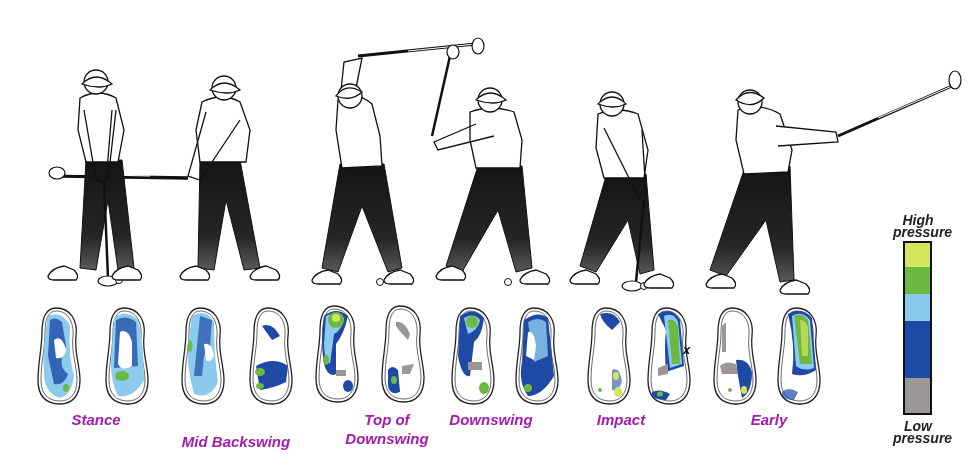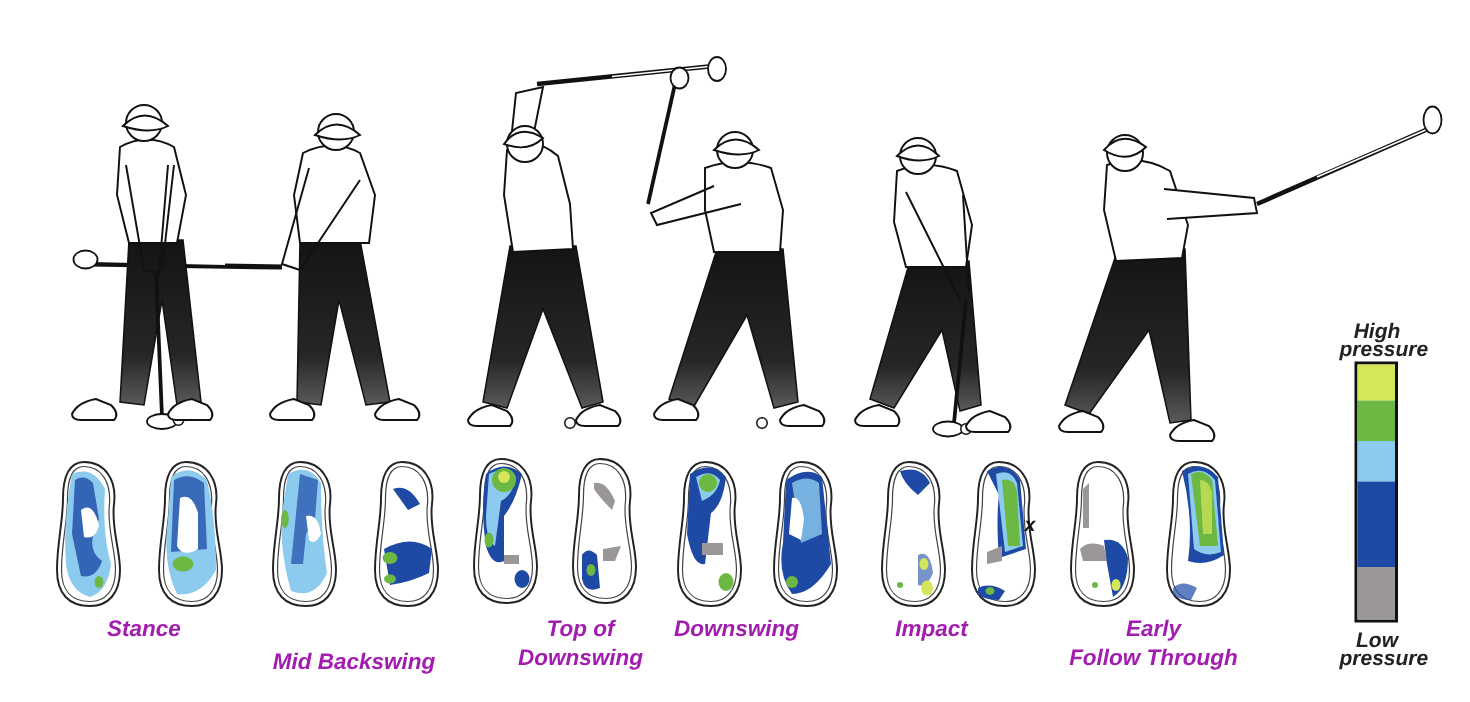--- a/index.html
+++ b/index.html
@@ -231,21 +231,20 @@
   <span>Downswing</span>
 </div>
 <div class="label" style="left:436px;top:410px;width:110px;">
   <span>Downswing</span>
 </div>
 <div class="label" style="left:576px;top:410px;width:90px;">
   <span>Impact</span>
 </div>
 <div class="label" style="left:704px;top:410px;width:130px;">
   <span>Early</span><br>
-  <span>Follow Through</span>
 </div>
 
 <div class="legend-title" style="left:893px;top:214px;width:50px;">
   <span>High</span><br>
   <span>pressure</span>
 </div>
 <div class="legend-bar">
   <div style="background:#d6e65a;flex:0.9"></div>
   <div style="background:#6cb843;"></div>
   <div style="background:#8ccbee;"></div>

